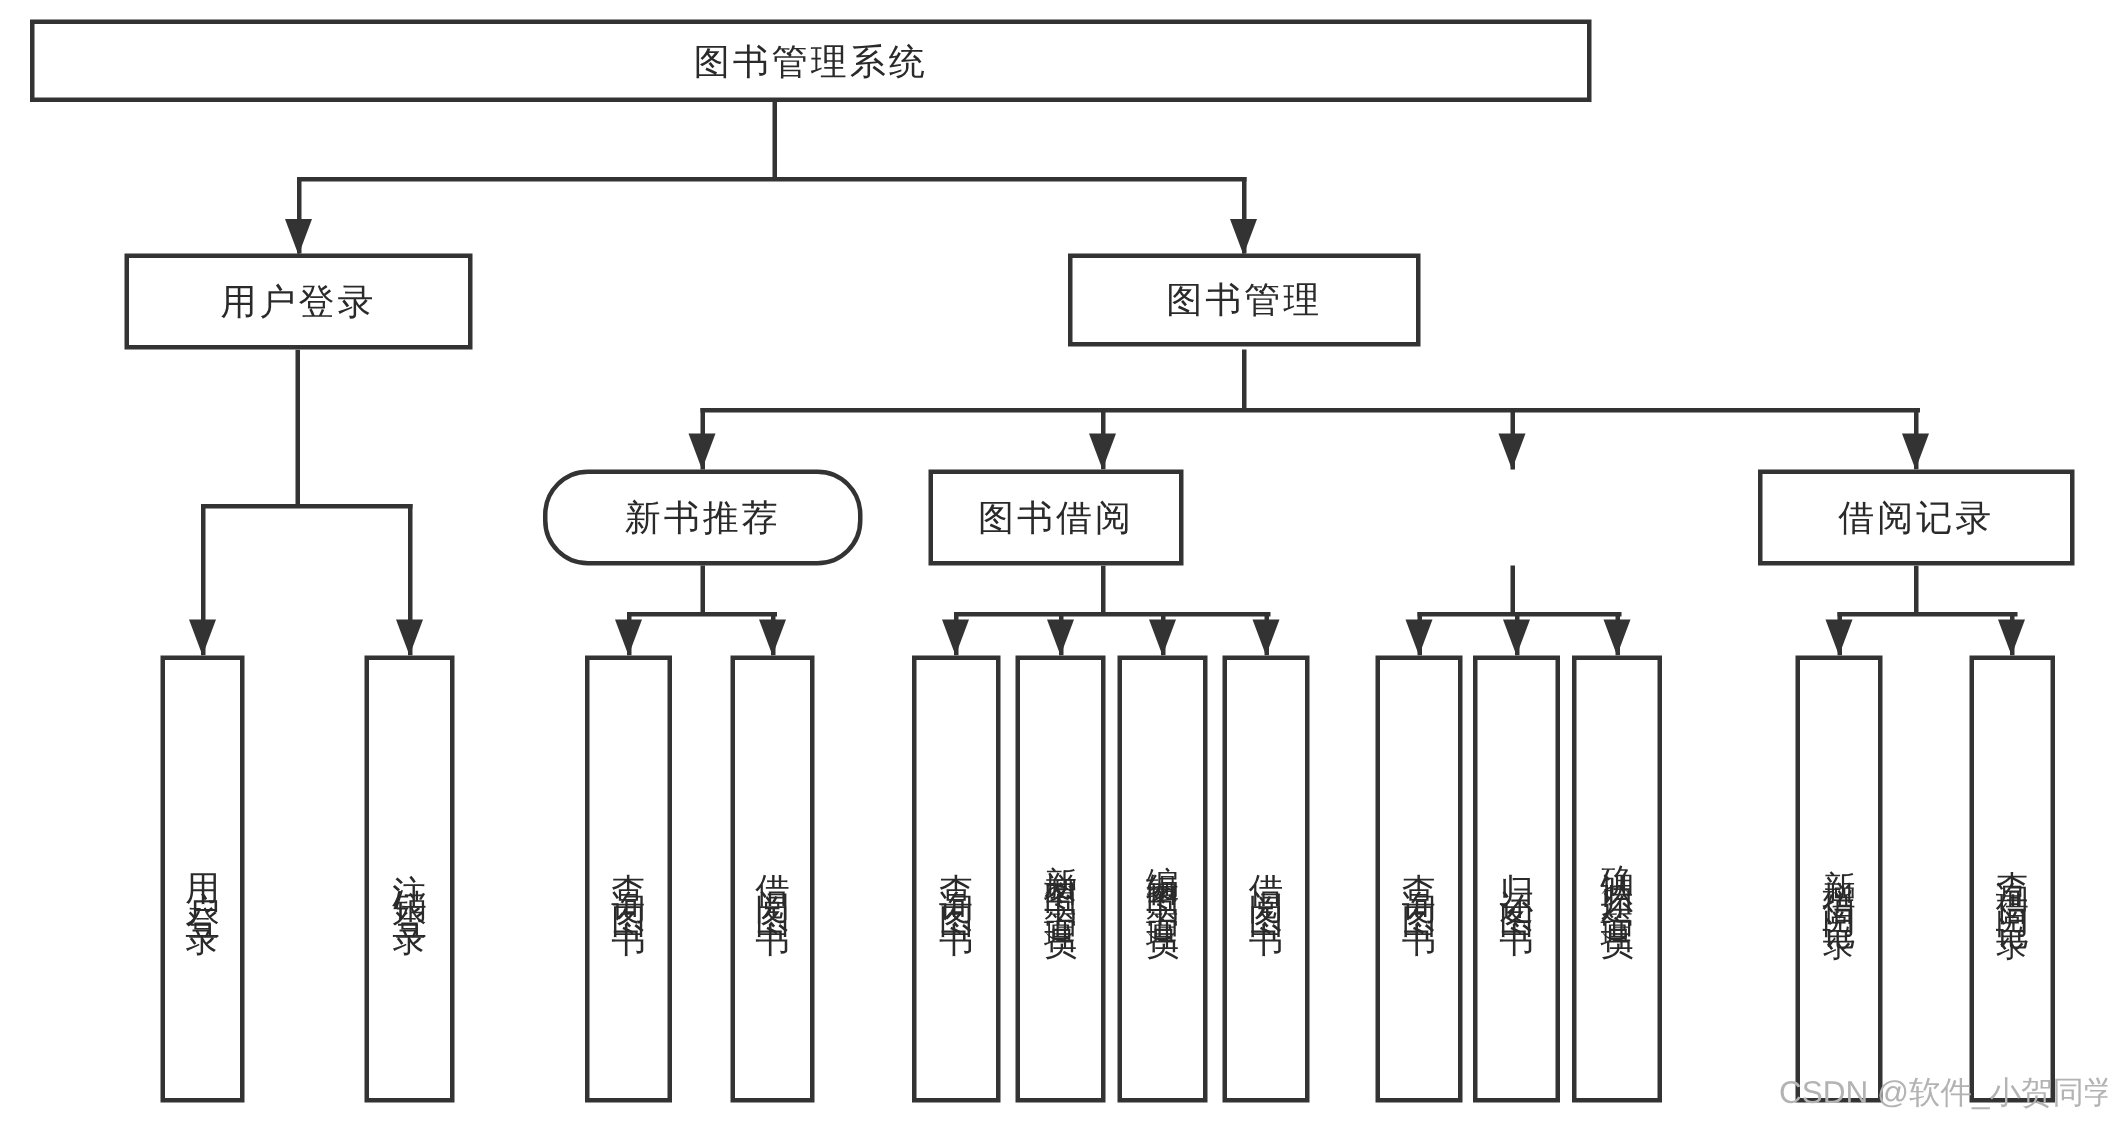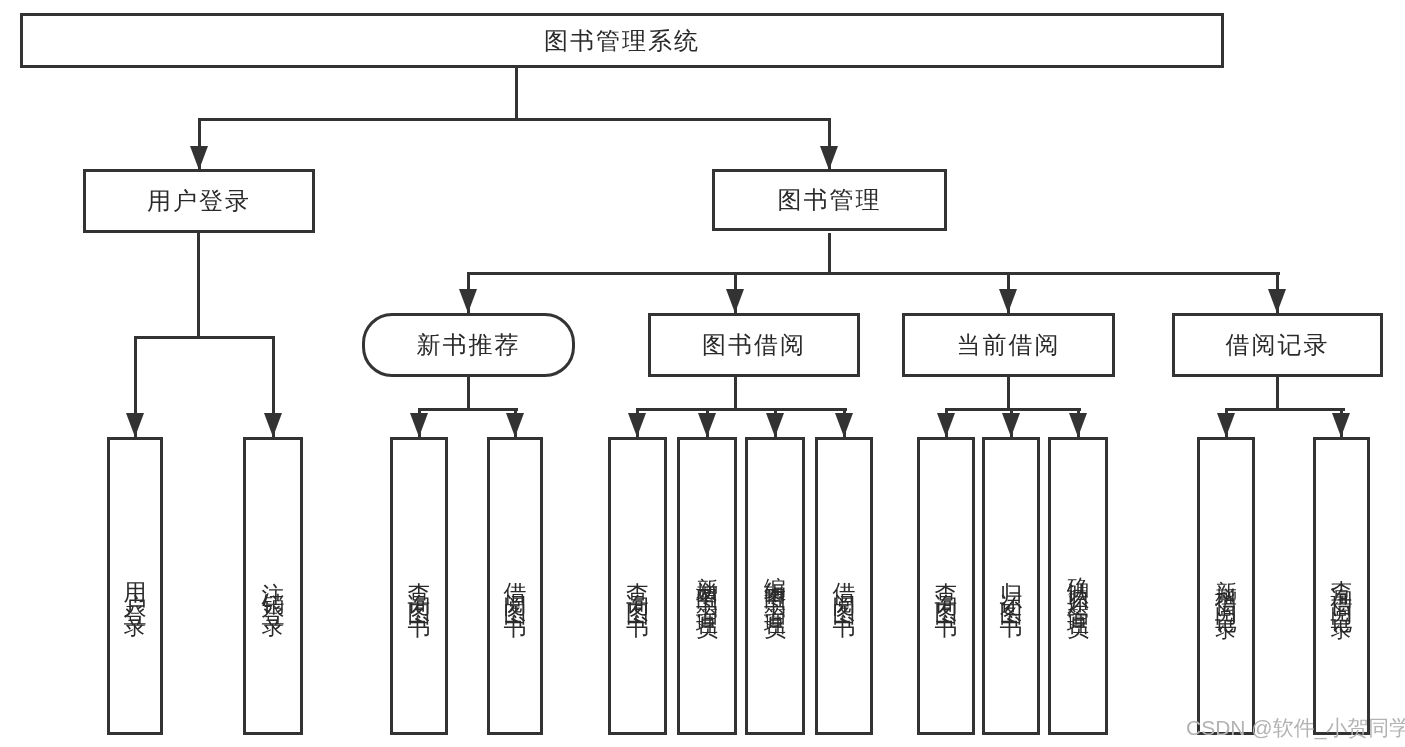--- a/index.html
+++ b/index.html
@@ -67,39 +67,36 @@
     color:var(--wm);
     z-index:5;
     white-space:nowrap;
   }
 </style>
 </head>
 <body>
 
 <div id="canvas">
 
-  <div class="node hnode root" style="left:20px;top:13px;width:1204px;height:55px;align-items:center;">
+  <div class="node hnode root" style="left:20px;top:13px;width:1041px;height:55px;align-items:center;">
     <span>图书管理系统</span>
   </div>
 
   <div class="node hnode" style="left:83px;top:169px;width:232px;height:64px;">
     <span>用户登录</span>
   </div>
   <div class="node hnode" style="left:712px;top:169px;width:235px;height:62px;">
     <span>图书管理</span>
   </div>
 
   <div class="node hnode" style="left:362px;top:313px;width:213px;height:64px;border-radius:30px;">
     <span>新书推荐</span>
   </div>
-  <div class="node hnode" style="left:648px;top:313px;width:212px;height:64px;">
+  <div class="node hnode" style="left:619px;top:313px;width:170px;height:64px;">
     <span>图书借阅</span>
-  </div>
-  <div class="node hnode" style="left:902px;top:313px;width:213px;height:64px;">
-    <span>当前借阅</span>
   </div>
   <div class="node hnode" style="left:1172px;top:313px;width:211px;height:64px;">
     <span>借阅记录</span>
   </div>
 
   <div class="node vnode" style="left:107px;top:437px;width:56px;height:298px;">
     <span class="vlabel">用户登录</span>
   </div>
   <div class="node vnode" style="left:243px;top:437px;width:60px;height:298px;">
     <span class="vlabel">注销登录</span>

